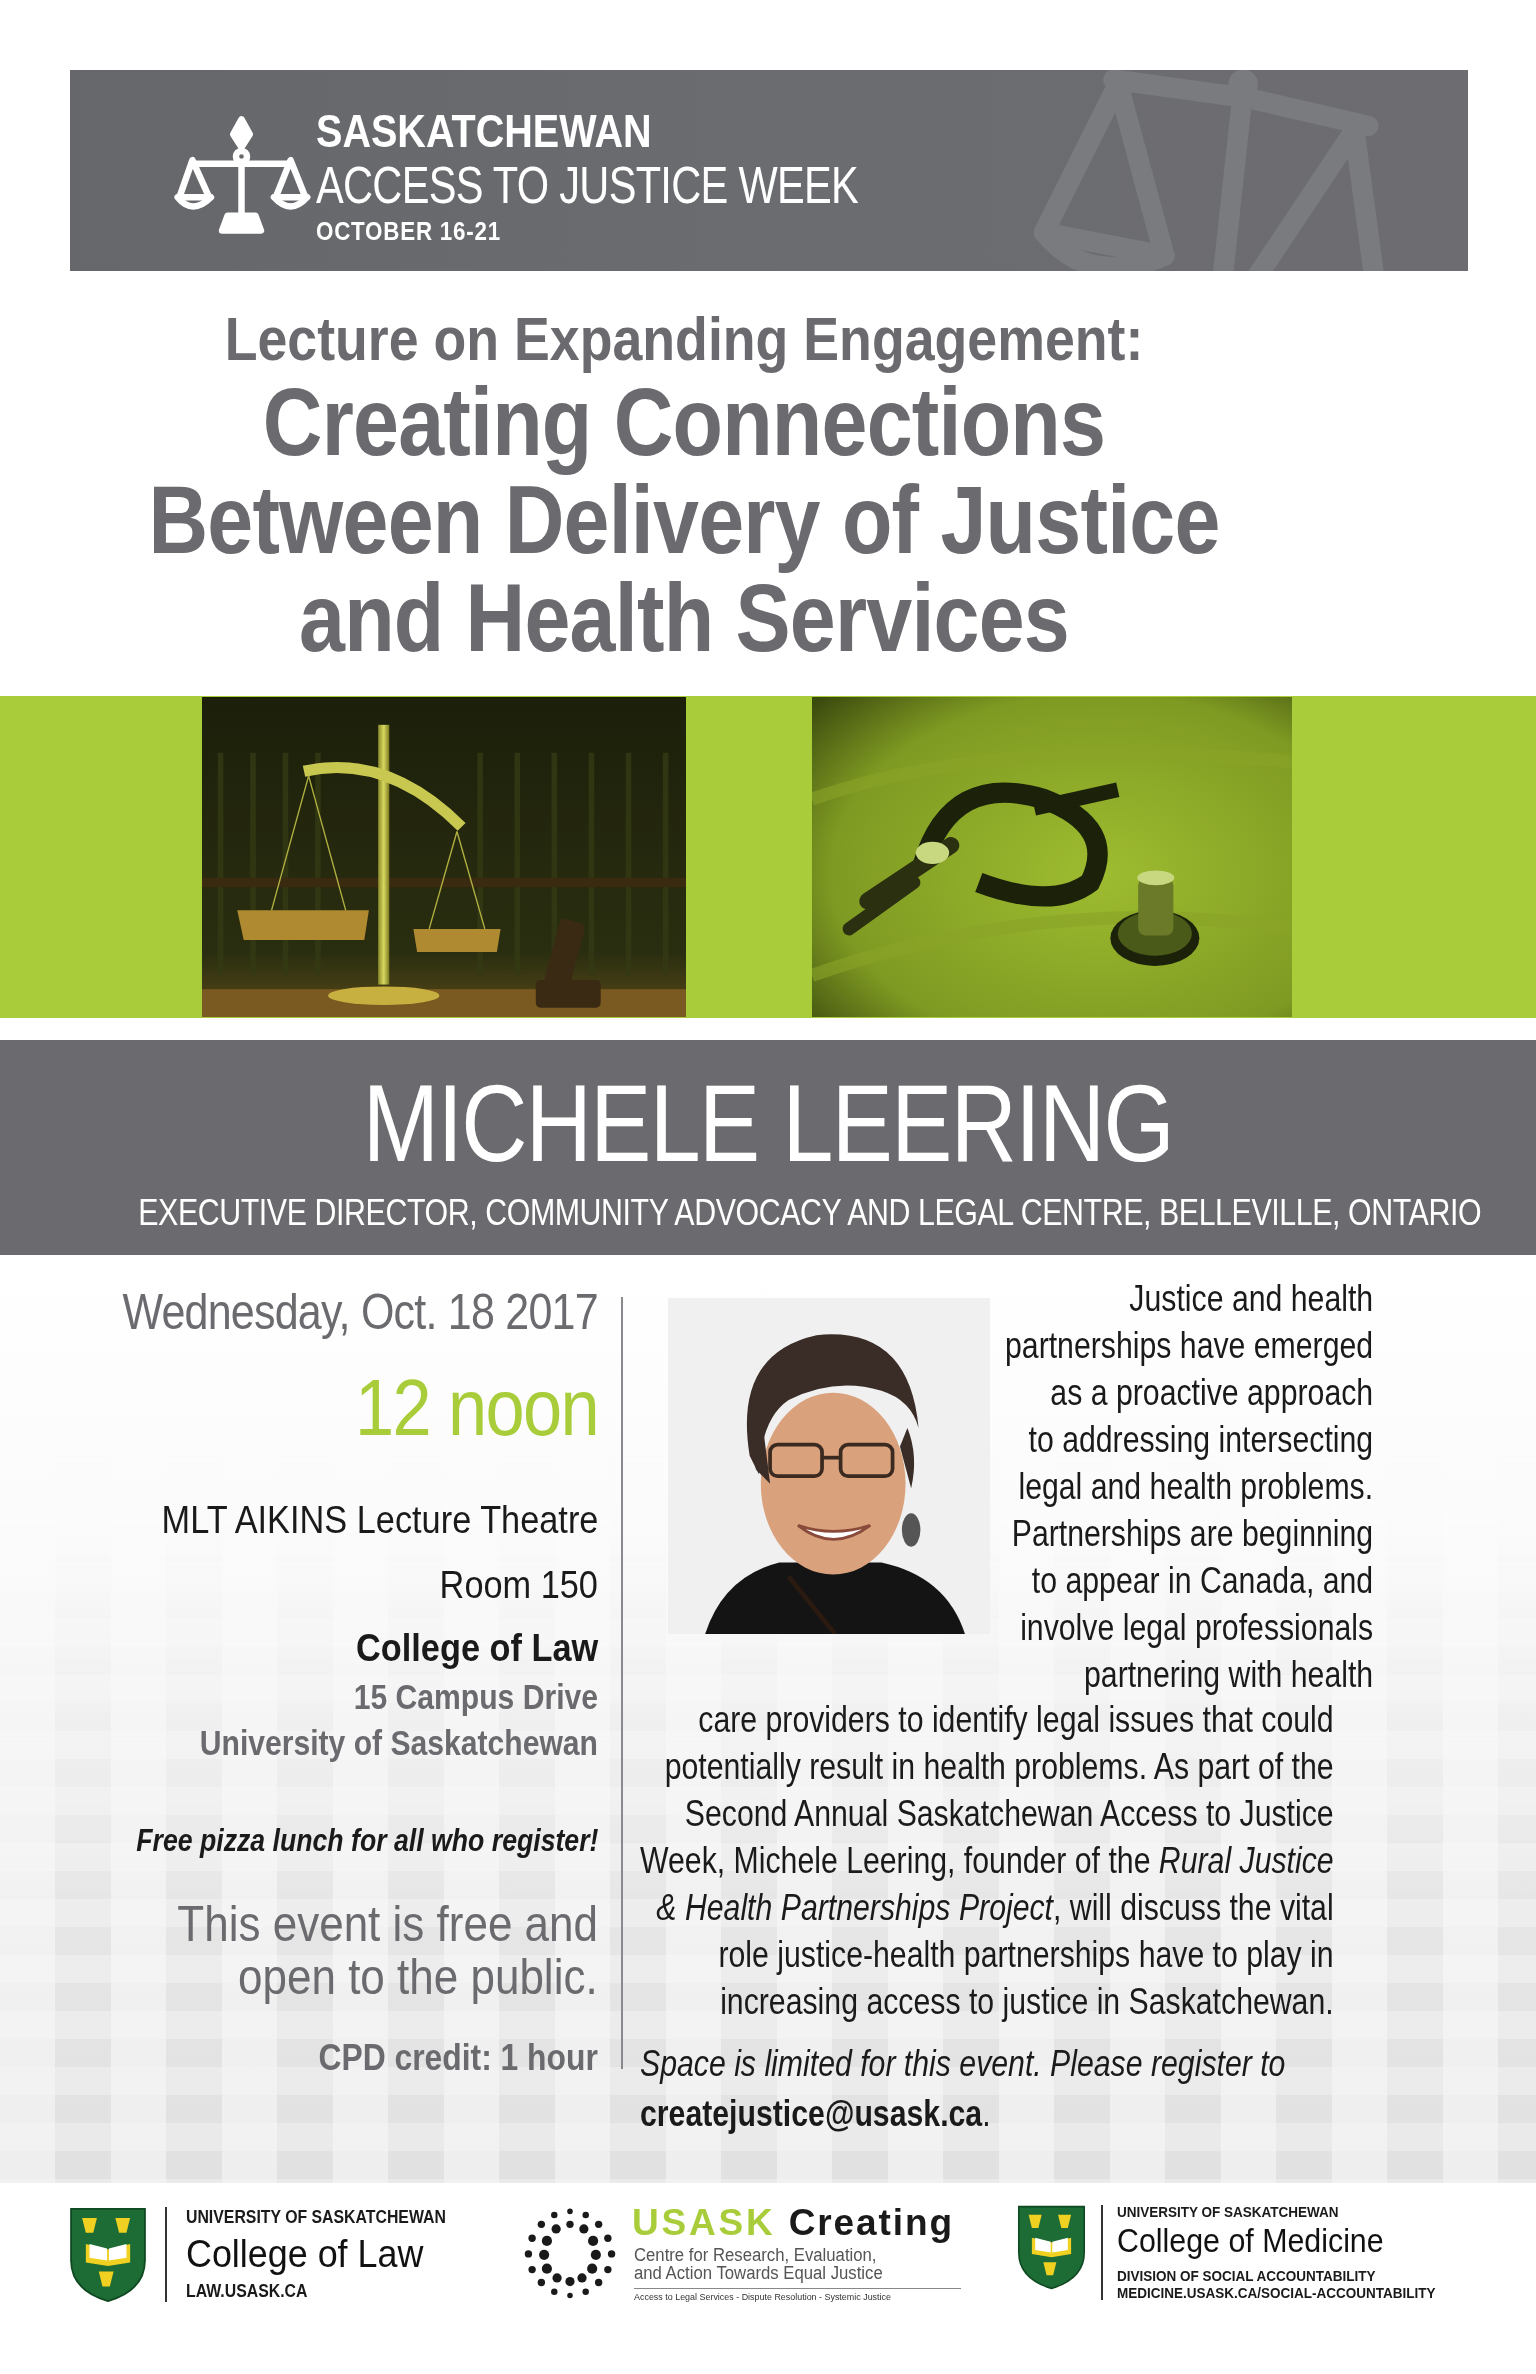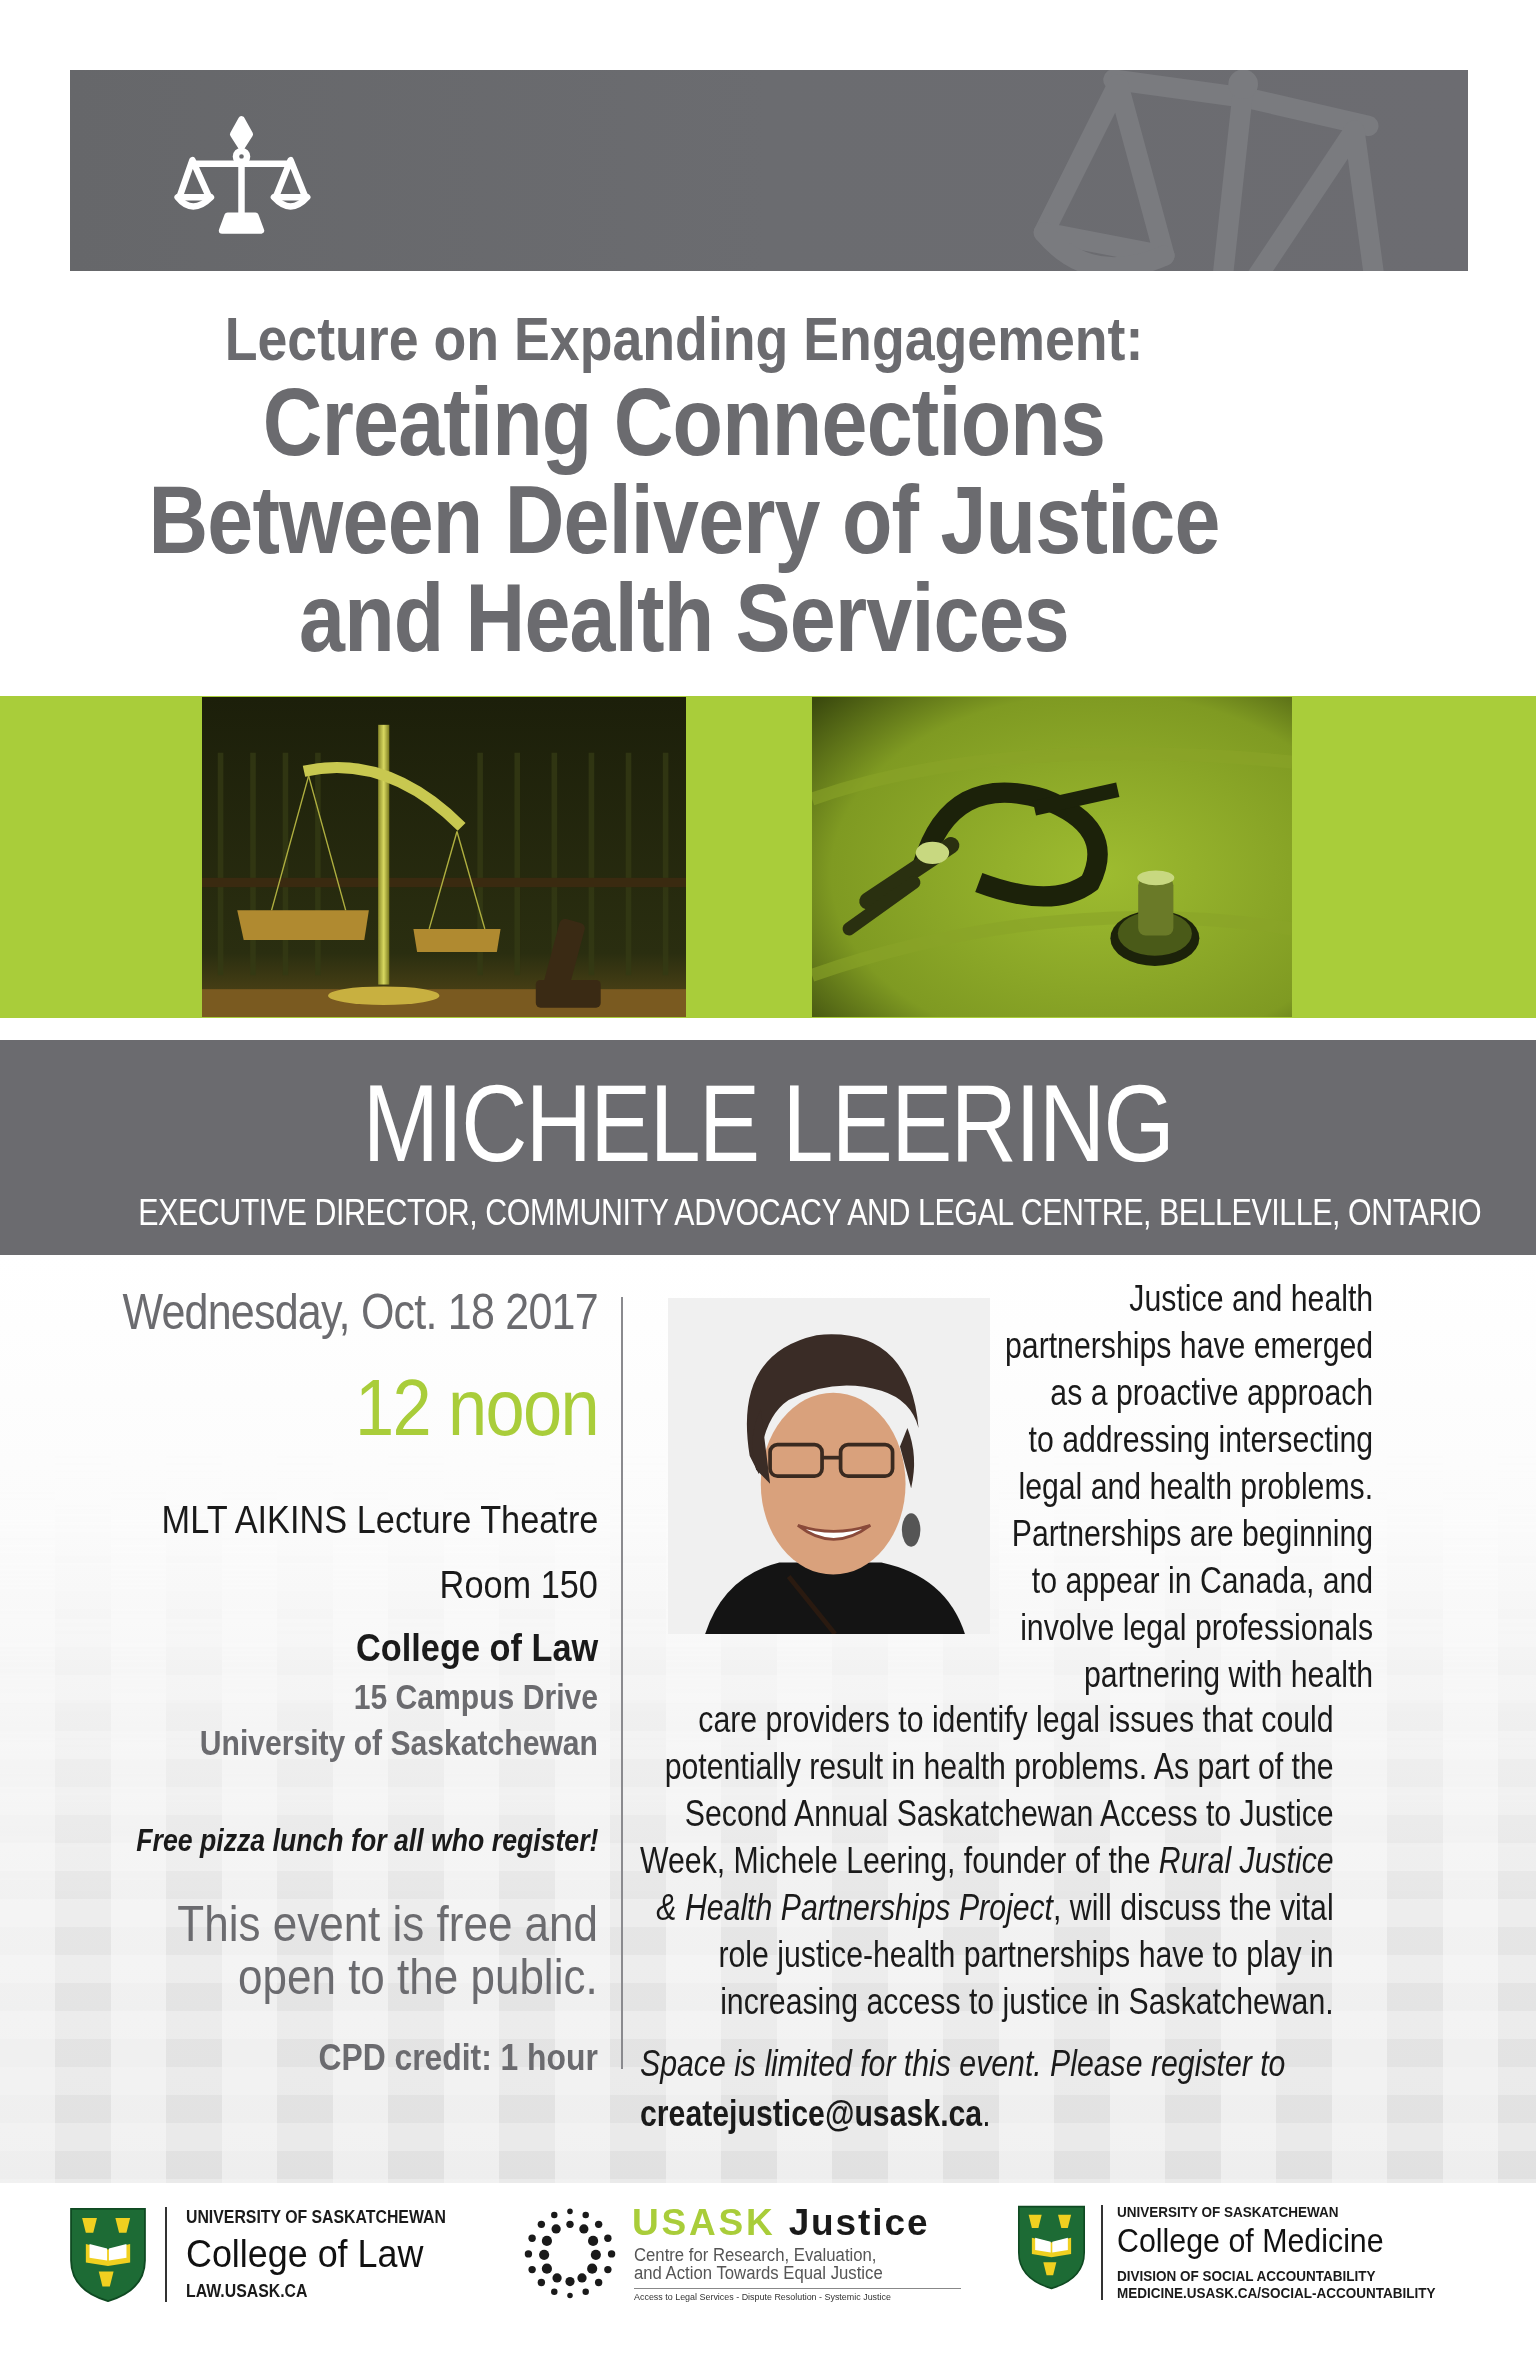--- a/index.html
+++ b/index.html
@@ -131,20 +131,25 @@
       <circle cx="75" cy="48" r="6"></circle>
       <path d="M22 56 L128 56"></path>
       <path d="M75 54 L75 112"></path>
       <path d="M22 52 L8 92 L40 92 Z"></path>
       <path d="M6 92 Q22 112 42 92"></path>
       <path d="M128 52 L112 92 L144 92 Z"></path>
       <path d="M110 92 Q128 112 146 92"></path>
       <path d="M60 112 L90 112 L96 128 L54 128 Z" fill="#ffffff"></path>
     </g>
   </svg>
+  <div class="header-text">
+    <div class="header-line1">SASKATCHEWAN</div>
+    <div class="header-line2">ACCESS TO JUSTICE WEEK</div>
+    <div class="header-line3">OCTOBER 16-21</div>
+  </div>
 </div>
 
 <div class="title-block">
   <div class="subtitle">Lecture on Expanding Engagement:</div>
   <div class="title-line">Creating Connections</div>
   <div class="title-line">Between Delivery of Justice</div>
   <div class="title-line">and Health Services</div>
 </div>
 
 <div class="green-band">
@@ -339,21 +344,21 @@
             <circle cx="68" cy="80" r="5"></circle>
             <circle cx="55" cy="84" r="5"></circle>
             <circle cx="41" cy="80" r="5"></circle>
           <circle cx="30" cy="70" r="5.5"></circle>
             <circle cx="27" cy="55" r="5.5"></circle>
             <circle cx="30" cy="40" r="5.5"></circle>
             <circle cx="40" cy="27" r="5"></circle>
         </g>
       </svg>
     </div>
-    <div class="create-word"><span class="c1">USASK</span> <span class="c2">Justice</span></div>
+    <div class="create-word"><span class="c1">USASK</span> <span class="c2">Creating</span></div>
     <div class="create-sub1">Centre for Research, Evaluation,</div>
     <div class="create-sub2">and Action Towards Equal Justice</div>
     <div class="create-rule"></div>
     <div class="create-tag">Access to Legal Services - Dispute Resolution - Systemic Justice</div>
   </div>
 
   <div class="logo logo-med">
     <div class="crest">
       <svg viewBox="0 0 84 104">
         <path d="M2 2 L82 2 L82 58 Q82 90 42 102 Q2 90 2 58 Z" fill="#1d6b35" stroke="#0f4a22" stroke-width="2"></path>

